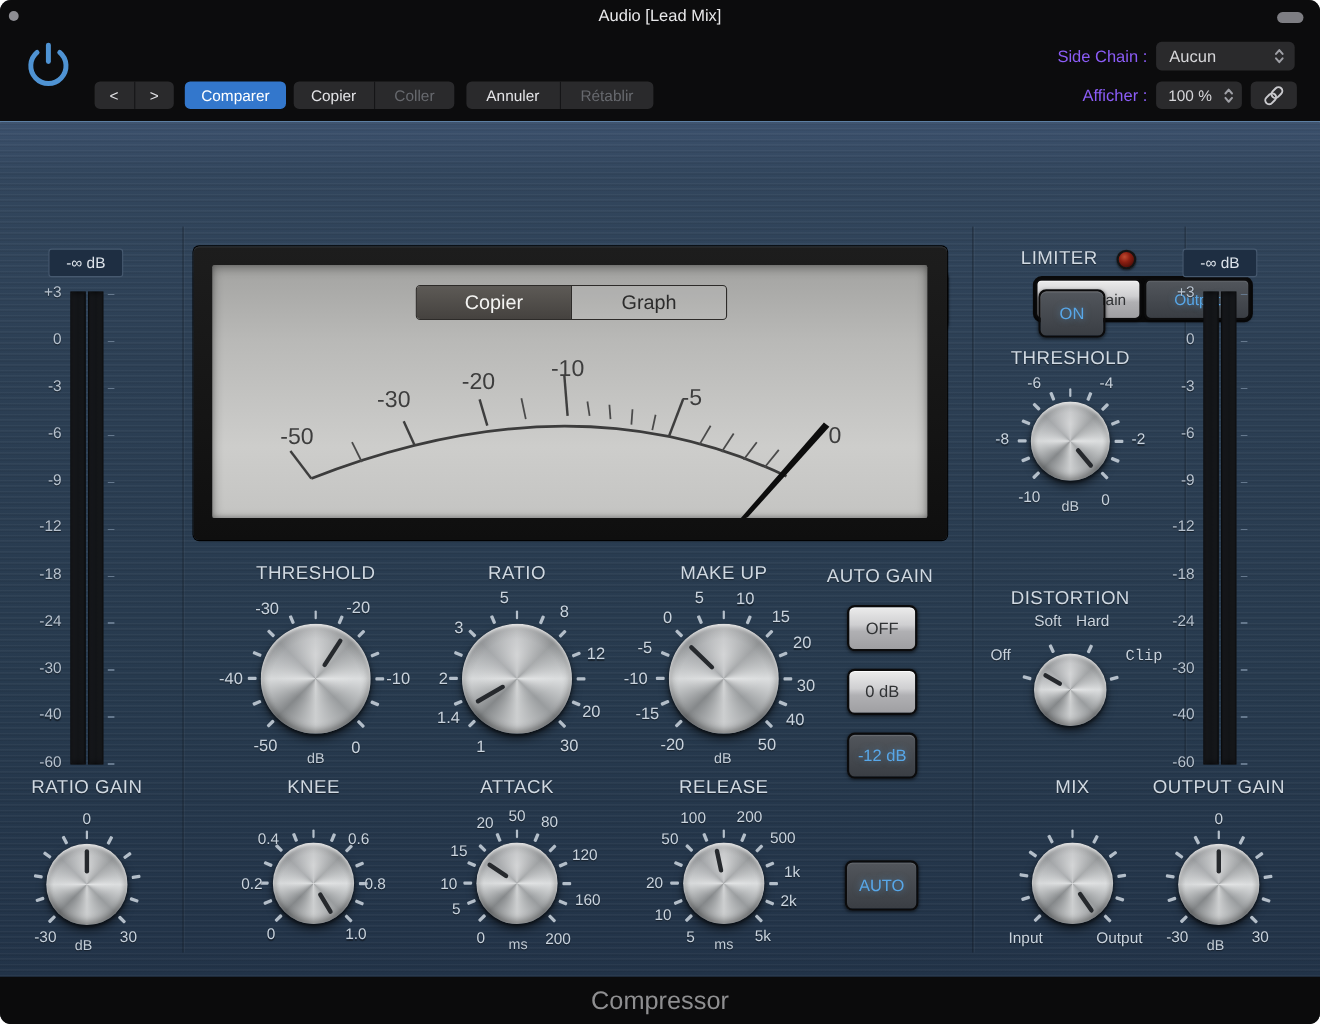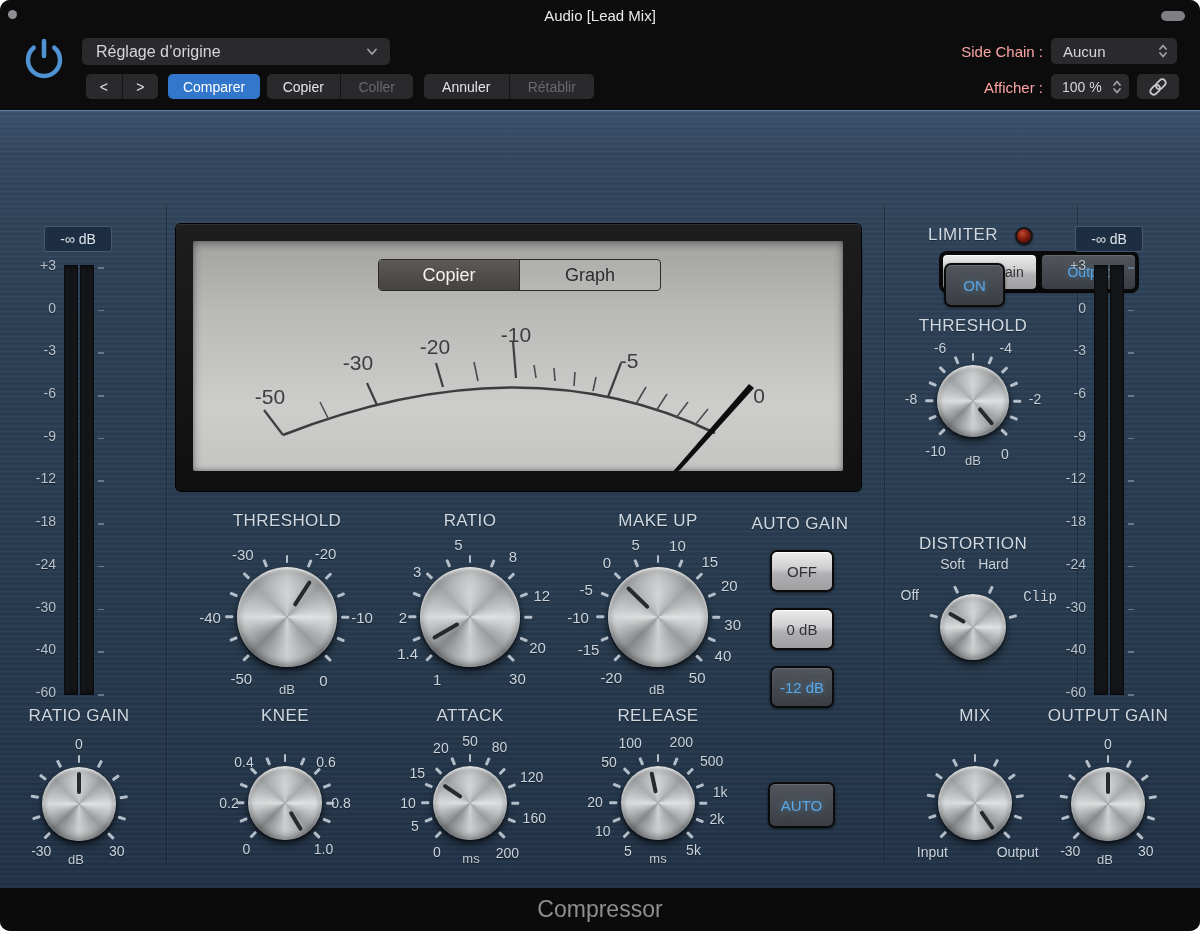--- a/index.html
+++ b/index.html
@@ -11,21 +11,21 @@
   #titlebar{left:0;top:0;width:1200px;height:30px;background:#0c0c0d;}
   #win-title{left:50%;top:15px;color:#e9e9eb;font-size:15px;}
   #win-dot{left:8px;top:10px;width:9px;height:9px;border-radius:50%;background:#8e8e93;}
   #win-pill{left:1161px;top:11px;width:24px;height:10px;border-radius:5px;background:#7e7e83;}
   #header{left:0;top:30px;width:1200px;height:80px;background:#0c0c0d;}
   .hbtn{display:flex;align-items:center;justify-content:center;background:#2a2a2c;border-radius:5px;color:#d6d6d9;font-size:14px;cursor:default;}
   .hgroup{display:flex;background:#2a2a2c;border-radius:5px;overflow:hidden;}
   .hgroup>div{display:flex;align-items:center;justify-content:center;font-size:14px;color:#e4e4e7;}
   .hgroup>div+div{border-left:1px solid #151517;}
   .dim{color:#67696e !important;}
-  .hlabel{color:#fca5a5;font-size:15px;text-align:right;}
+  .hlabel{color:#8b5cf6;font-size:15px;text-align:right;}
   #power-svg{stroke:#4f93d3;}
   .chev{stroke:#9fa0a6;fill:none;stroke-width:1.8;stroke-linecap:round;stroke-linejoin:round;}
 
   
   #panel{left:0;top:110px;width:1200px;height:778px;
     background:
       repeating-linear-gradient(180deg, rgba(255,255,255,.035) 0 1px, rgba(0,0,0,.05) 2px 3px, rgba(255,255,255,0) 3px 5px),
       linear-gradient(180deg,#3c516d 0%,#32465d 6%,#2c3f54 28%,#273A4e 65%,#223348 100%);
     border-top:1px solid #5d7fa3;}
   .divv{background:linear-gradient(90deg,rgba(8,14,22,.55),rgba(160,185,210,.10));width:2px;}
@@ -97,26 +97,20 @@
     <div class="abs" id="win-dot"></div>
     <div class="abs ctr" id="win-title">Audio [Lead Mix]</div>
     <div class="abs" id="win-pill"></div>
   </div>
 
   <div class="abs" id="header">
     <svg class="abs" style="left:21px;top:7px;" width="46" height="46" viewBox="-23 -23 46 46" id="power-svg" fill="none" stroke-width="4.5" stroke-linecap="round">
       <path d="M -10.3 -12.3 A 16 16 0 1 0 10.3 -12.3"></path>
       <line x1="0" y1="-19" x2="0" y2="-4"></line>
     </svg>
-    <div class="abs hbtn" style="left:82px;top:8px;width:308px;height:27px;justify-content:flex-start;padding-left:14px;box-sizing:border-box;font-size:16px;">
-      <span>Réglage d’origine</span>
-      <svg class="abs" style="right:12px;top:9px;" width="12" height="9">
-          <polyline class="chev" points="2,2.5 6,7 10,2.5"></polyline>
-        </svg>
-    </div>
     <div class="abs hgroup" style="left:86px;top:44px;width:72px;height:25px;">
       <div style="flex:1;">&lt;</div>
       <div style="flex:1;">&gt;</div>
     </div>
     <div class="abs hbtn" style="left:168px;top:44px;width:92px;height:25px;background:#3377cc;color:#fff;">Comparer</div>
     <div class="abs hgroup" style="left:267px;top:44px;width:146px;height:25px;">
       <div style="flex:1;">Copier</div>
       <div style="flex:1;" class="dim">Coller</div>
     </div>
     <div class="abs hgroup" style="left:424px;top:44px;width:170px;height:25px;">

